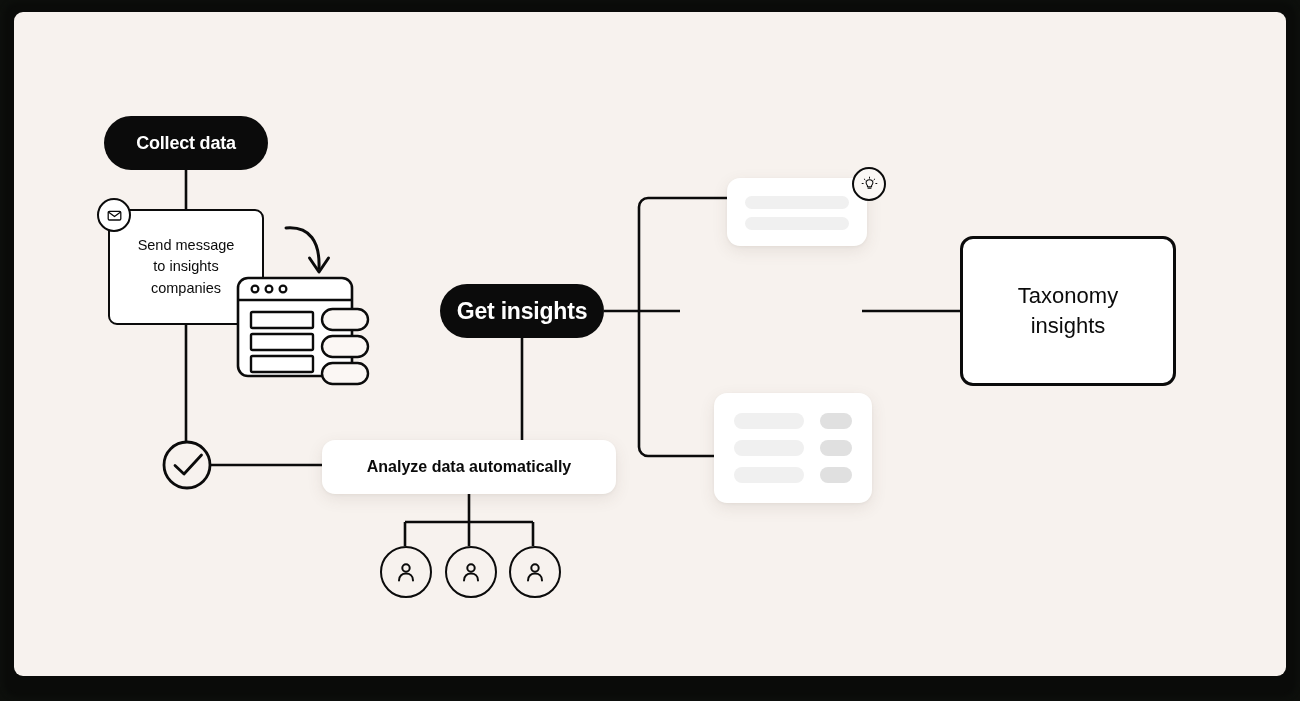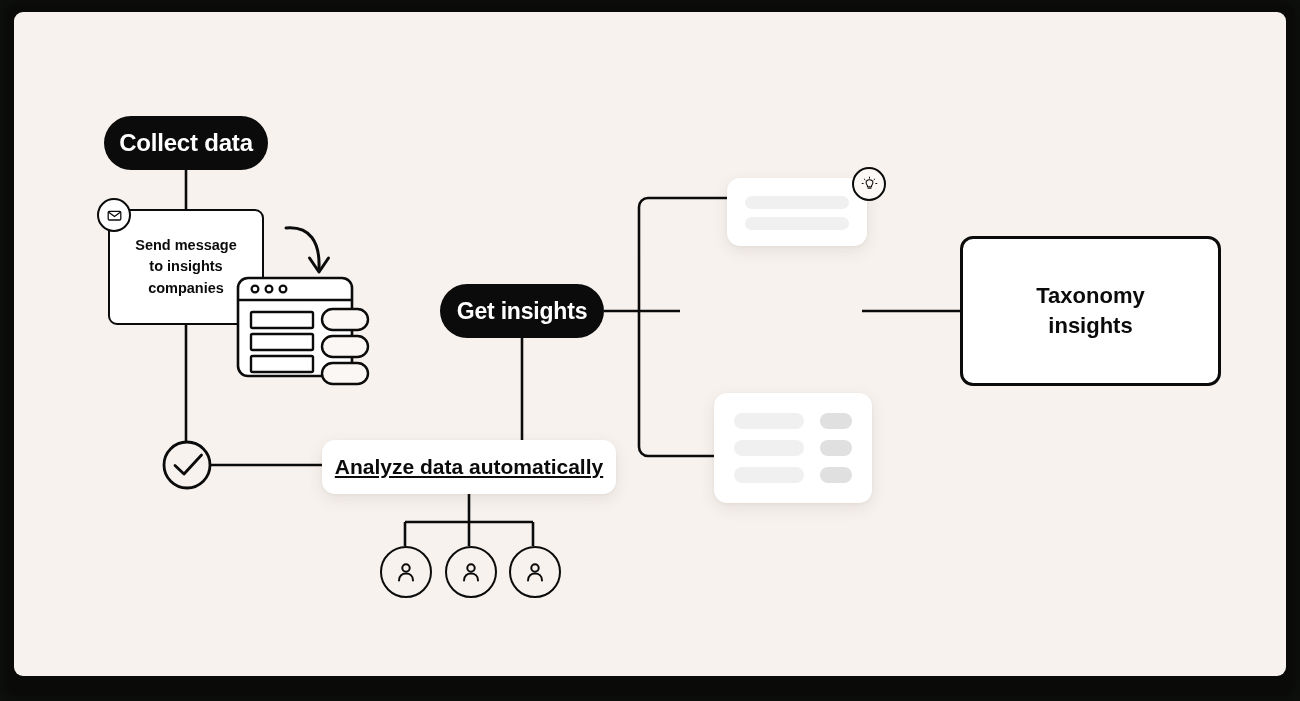--- a/index.html
+++ b/index.html
@@ -78,21 +78,21 @@
     border-radius: 999px;
     font-weight: 700;
     letter-spacing: -0.2px;
   }
 
   .box-white {
     background: #ffffff;
     border: 2.6px solid #0B0B0B;
     border-radius: 9px;
     color: #0B0B0B;
-    font-weight: 700;
+    font-weight: 400;
   }
 
   .card-white {
     background: #ffffff;
     border-radius: 13px;
     color: #0B0B0B;
     font-weight: 700;
     box-shadow: 0 5px 16px rgba(90,70,55,0.10), 0 1px 3px rgba(90,70,55,0.06);
   }
 
@@ -161,21 +161,21 @@
 
           <path d="M 625 299 L 625 299"></path>
           <path d="M 713 186 L 634 186 A 9 9 0 0 0 625 195 L 625 299"></path>
           <path d="M 625 299 L 625 435 A 9 9 0 0 0 634 444 L 713 444"></path>
           <path d="M 625 299 L 666 299"></path>
 
           <path d="M 848 299 L 946 299"></path>
         </g>
       </svg>
 
-      <div class="node pill-dark" style="left:90px; top:104px; width:164px; height:54px; font-size:24px;">
+      <div class="node pill-dark" style="left:90px; top:104px; width:164px; height:54px; font-size:18px;">
         <span>Collect data</span>
       </div>
 
       <div class="node box-white" style="left:94px; top:197px; width:156px; height:116px; font-size:14.5px; line-height:1.45; flex-direction:column;">
         <span>Send message</span>
         <span>to insights</span>
         <span>companies</span>
       </div>
 
       <div class="badge-circle" style="left:83px; top:186px; width:30px; height:30px;">
@@ -207,21 +207,21 @@
         <rect x="86" y="41" width="46" height="21" rx="10.5" fill="#FBF7F4" stroke="#0B0B0B" stroke-width="2.4"></rect>
         <rect x="86" y="68" width="46" height="21" rx="10.5" fill="#FBF7F4" stroke="#0B0B0B" stroke-width="2.4"></rect>
         <rect x="86" y="95" width="46" height="21" rx="10.5" fill="#FBF7F4" stroke="#0B0B0B" stroke-width="2.4"></rect>
       </svg>
 
       <svg class="browser" style="left:148px; top:428px;" width="50" height="50" viewBox="0 0 50 50" fill="none">
         <circle cx="25" cy="25" r="23" fill="#F7F2EE" stroke="#0B0B0B" stroke-width="2.8"></circle>
         <path d="M13 25.5 L 22 34 L 39.5 15" stroke="#0B0B0B" stroke-width="2.8" stroke-linecap="round" stroke-linejoin="round" fill="none"></path>
       </svg>
 
-      <div class="node card-white" style="left:308px; top:428px; width:294px; height:54px; font-size:21px;text-decoration:underline;">
+      <div class="node card-white" style="left:308px; top:428px; width:294px; height:54px; font-size:16px;">
         <span>Analyze data automatically</span>
       </div>
 
       <div class="avatar" style="left:366px; top:534px; width:48px; height:48px;">
         <svg width="24" height="24" viewBox="0 0 24 24" fill="none">
           <circle cx="12" cy="8" r="3.7" stroke="#0B0B0B" stroke-width="2"></circle>
           <path d="M5 20.5 C5 15.8 8.2 13.6 12 13.6 C15.8 13.6 19 15.8 19 20.5" stroke="#0B0B0B" stroke-width="2" stroke-linecap="round" fill="none"></path>
         </svg>
       </div>
       <div class="avatar" style="left:431px; top:534px; width:48px; height:48px;">
@@ -257,20 +257,20 @@
 
       <div class="card-white" style="position:absolute; left:700px; top:381px; width:158px; height:110px;">
         <div class="skel" style="left:20px; top:20px; width:70px; height:16px; background:#F0F0F0;"></div>
         <div class="skel" style="left:106px; top:20px; width:32px; height:16px; background:#E0E0E0;"></div>
         <div class="skel" style="left:20px; top:47px; width:70px; height:16px; background:#F0F0F0;"></div>
         <div class="skel" style="left:106px; top:47px; width:32px; height:16px; background:#E0E0E0;"></div>
         <div class="skel" style="left:20px; top:74px; width:70px; height:16px; background:#F0F0F0;"></div>
         <div class="skel" style="left:106px; top:74px; width:32px; height:16px; background:#E0E0E0;"></div>
       </div>
 
-      <div class="node box-white" style="left:946px; top:224px; width:261px; height:150px; font-size:22px; line-height:1.38; flex-direction:column; border-radius:13px; border-width:3px;justify-content:center;">
+      <div class="node box-white" style="left:946px; top:224px; width:216px; height:150px; font-size:22px; line-height:1.38; flex-direction:column; border-radius:13px; border-width:3px;justify-content:center;">
         <span>Taxonomy</span>
         <span>insights</span>
       </div>
 
     </div>
   </div>
 </div>
 
 </body></html>

